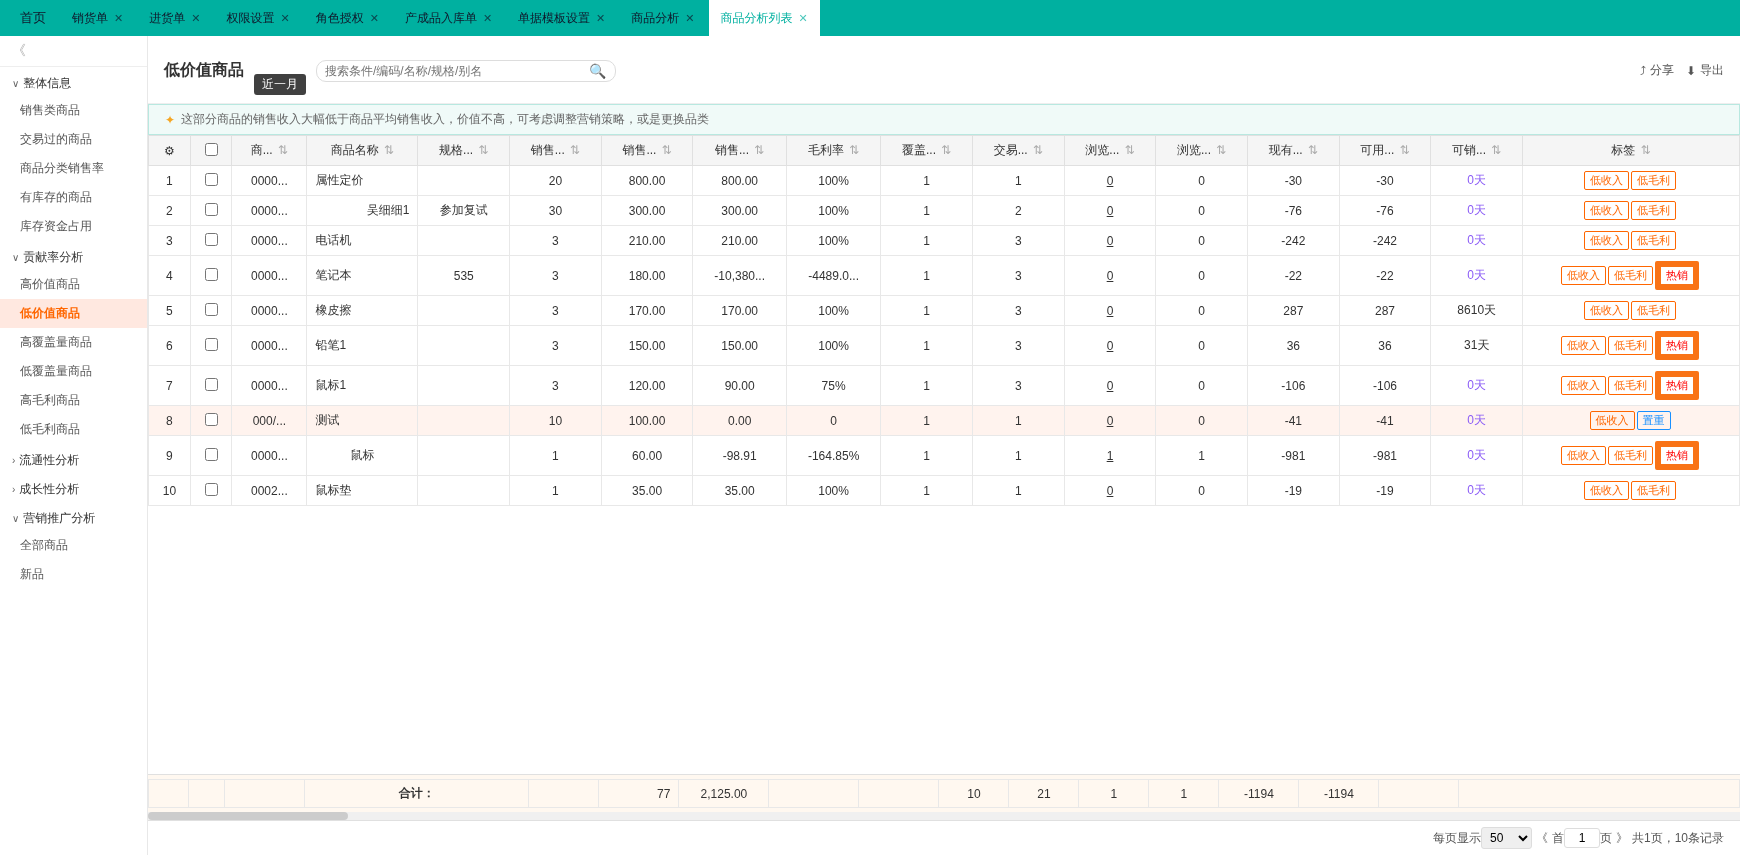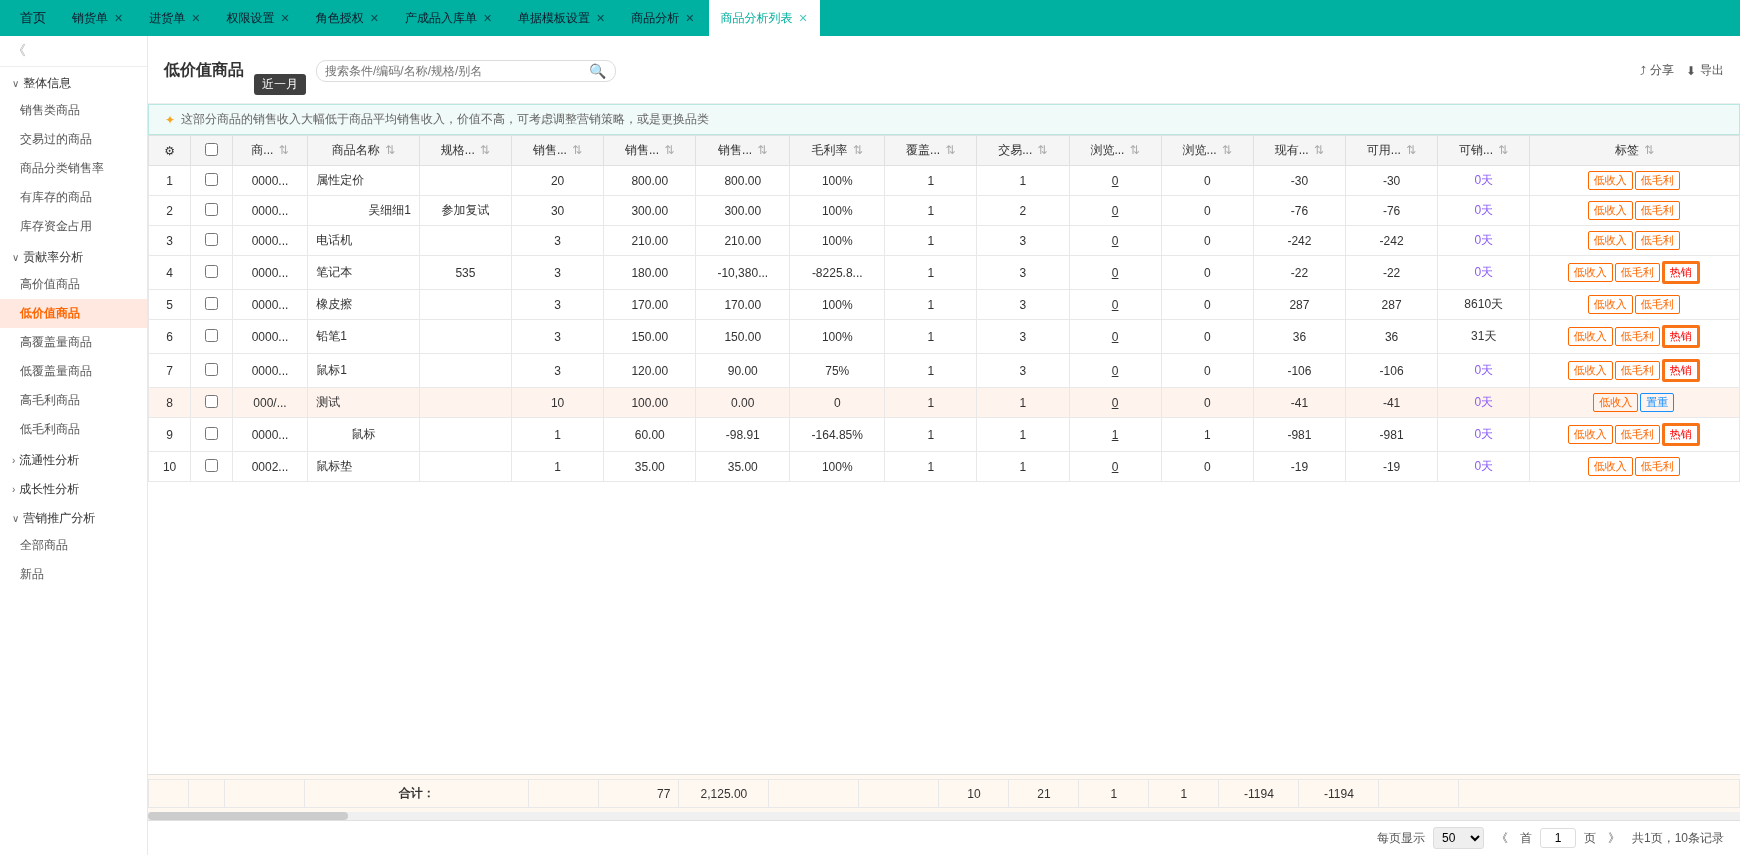--- a/index.html
+++ b/index.html
@@ -171,35 +171,35 @@
     tbody tr.highlighted { background: #fff3ee; }
     tbody tr.highlighted td { background: #fff3ee; }
     .tag {
       display: inline-block;
       padding: 1px 5px;
       border-radius: 2px;
       font-size: 11px;
       margin-right: 2px;
     }
     .tag-orange { color: #ff6600; border: 1px solid #ff6600; }
-    .tag-red { color: #ff0000; border: 3px solid #f97316; text-align: right; }
+    .tag-red { color: #ff0000; border: 6px solid #f97316; text-align: right; }
     .tag-blue { color: #1890ff; border: 1px solid #1890ff; }
     .link-underline { text-decoration: underline; color: #333; }
     .days-0 { color: #8b5cf6; }
     .days-pos { color: #333; }
 
     
     .pagination {
       background: #fff;
       border-top: 1px solid #e0e0e0;
       padding: 6px 16px;
       display: flex;
       align-items: center;
       justify-content: flex-end;
-      gap: 8px;
+      gap: 0;
       font-size: 12px;
       color: #555;
     }
     .pagination .page-size-select {
       border: 1px solid #ddd;
       padding: 2px 4px;
       border-radius: 3px;
       font-size: 12px;
     }
     .pagination .page-btn {
@@ -428,21 +428,21 @@
   </tr>
             <tr>
     <td>4</td>
     <td><input type="checkbox" style=""></td>
     <td>0000...</td>
     <td style="text-align:left;">笔记本</td>
     <td>535</td>
     <td>3</td>
     <td>180.00</td>
     <td>-10,380...</td>
-    <td>-8225.8...</td>
+    <td>-4489.0...</td>
     <td>1</td>
     <td>3</td>
     <td><span class="link-underline" style="cursor:pointer;">0</span></td>
     <td>0</td>
     <td>-22</td>
     <td>-22</td>
     <td class="days-0">0天</td>
     <td><span class="tag tag-orange">低收入</span><span class="tag tag-orange">低毛利</span><span class="tag tag-red">热销</span></td>
   </tr>
             <tr>

